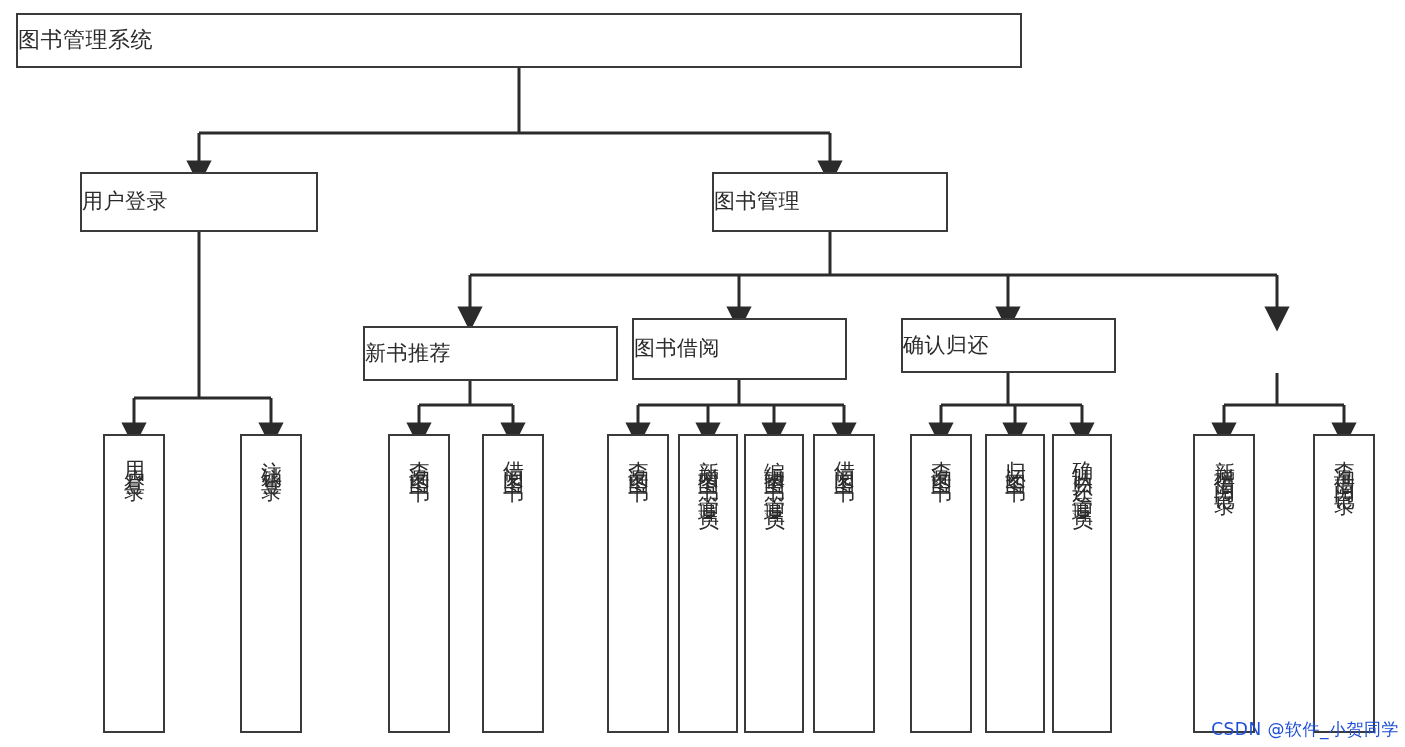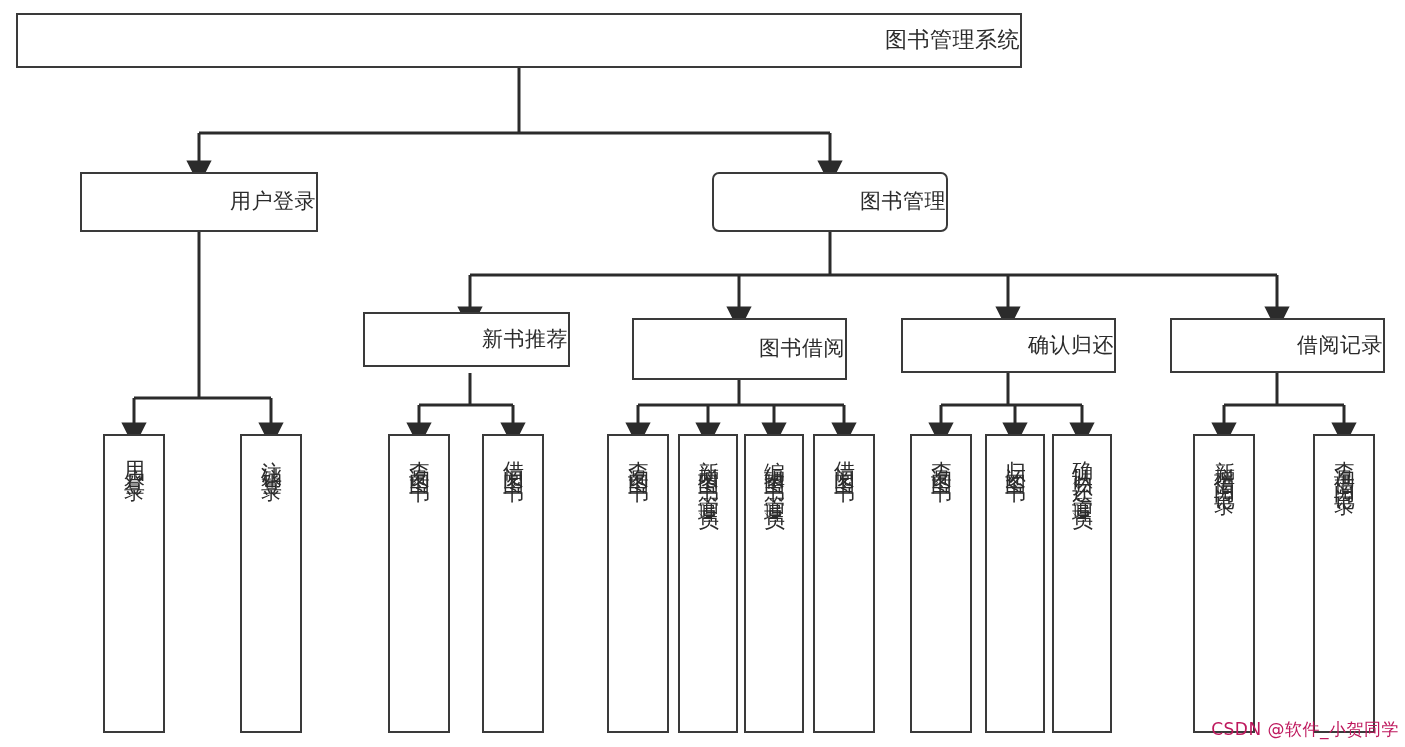--- a/index.html
+++ b/index.html
@@ -26,21 +26,21 @@
     height: 747px;
     pointer-events: none;
   }
   .node {
     position: absolute;
     box-sizing: border-box;
     background: #ffffff;
     border: 2.5px solid #3a3a3a;
     display: flex;
     align-items: center;
-    justify-content: flex-end;
+    justify-content: flex-start;
     z-index: 2;
   }
   .node-label {
     color: #2b2b2b;
     line-height: 1.12;
     text-align: center;
     letter-spacing: 0.5px;
     white-space: pre-line;
   }
   
@@ -62,21 +62,21 @@
     line-height: 1.0;
     letter-spacing: 7px;
     white-space: nowrap;
     margin: 0 auto;
   }
   .watermark {
     position: absolute;
     right: 6px;
     bottom: 6px;
     font-size: 17px;
-    color: #be185d;
+    color: #1d4ed8;
     letter-spacing: 0.5px;
     z-index: 5;
     white-space: nowrap;
     font-family: "DejaVu Sans", "Liberation Sans", sans-serif;
   }
 </style>
 </head>
 <body>
 
 <div id="canvas">
@@ -133,39 +133,36 @@
   </svg>
 
   <div class="node horiz root" style="left:16px; top:13px; width:1006px; height:55px;">
     <span class="node-label">图书管理系统</span>
   </div>
 
   <div class="node horiz" style="left:80px; top:172px; width:238px; height:60px;">
     <span class="node-label">用户登录</span>
   </div>
 
-  <div class="node horiz" style="left:712px; top:172px; width:236px; height:60px;border-radius:7px;">
+  <div class="node horiz" style="left:712px; top:172px; width:236px; height:60px;">
     <span class="node-label">图书管理</span>
   </div>
 
-  <div class="node horiz" style="left:363px; top:312px; width:207px; height:55px;">
+  <div class="node horiz" style="left:363px; top:326px; width:255px; height:55px;">
     <span class="node-label">新书推荐</span>
   </div>
 
   <div class="node horiz" style="left:632px; top:318px; width:215px; height:62px;">
     <span class="node-label">图书借阅</span>
   </div>
 
   <div class="node horiz" style="left:901px; top:318px; width:215px; height:55px;">
     <span class="node-label">确认归还</span>
   </div>
 
-  <div class="node horiz" style="left:1170px; top:318px; width:215px; height:55px;">
-    <span class="node-label">借阅记录</span>
-  </div>
 
   <div class="node vert" style="left:103px; top:434px; width:62px; height:299px;">
     <span class="node-label">用户登录</span>
   </div>
 
   <div class="node vert" style="left:240px; top:434px; width:62px; height:299px;">
     <span class="node-label">注销登录</span>
   </div>
 
   <div class="node vert" style="left:388px; top:434px; width:62px; height:299px;">

